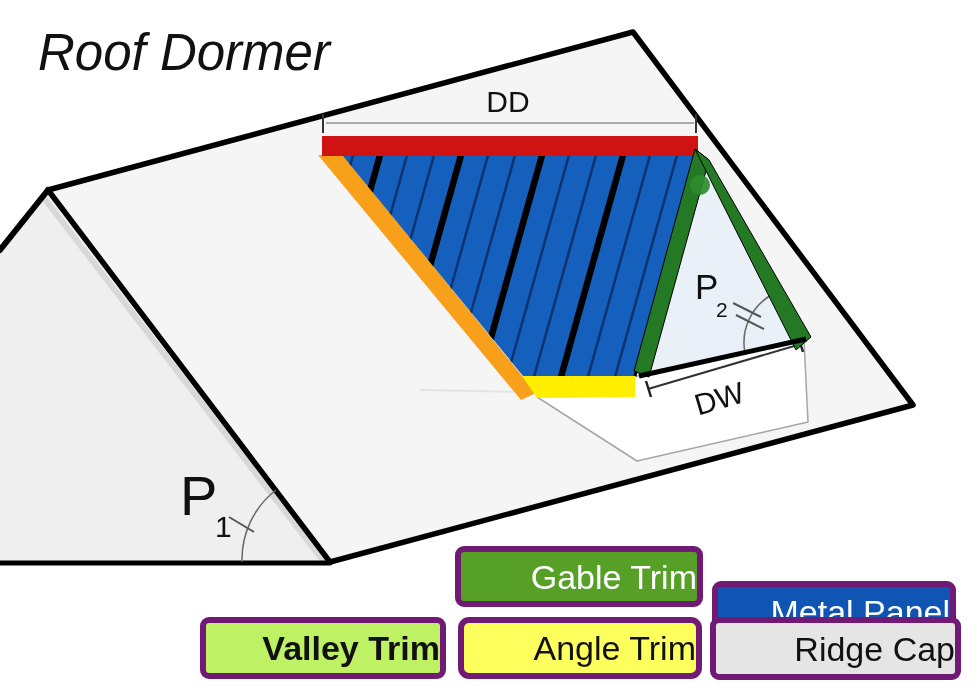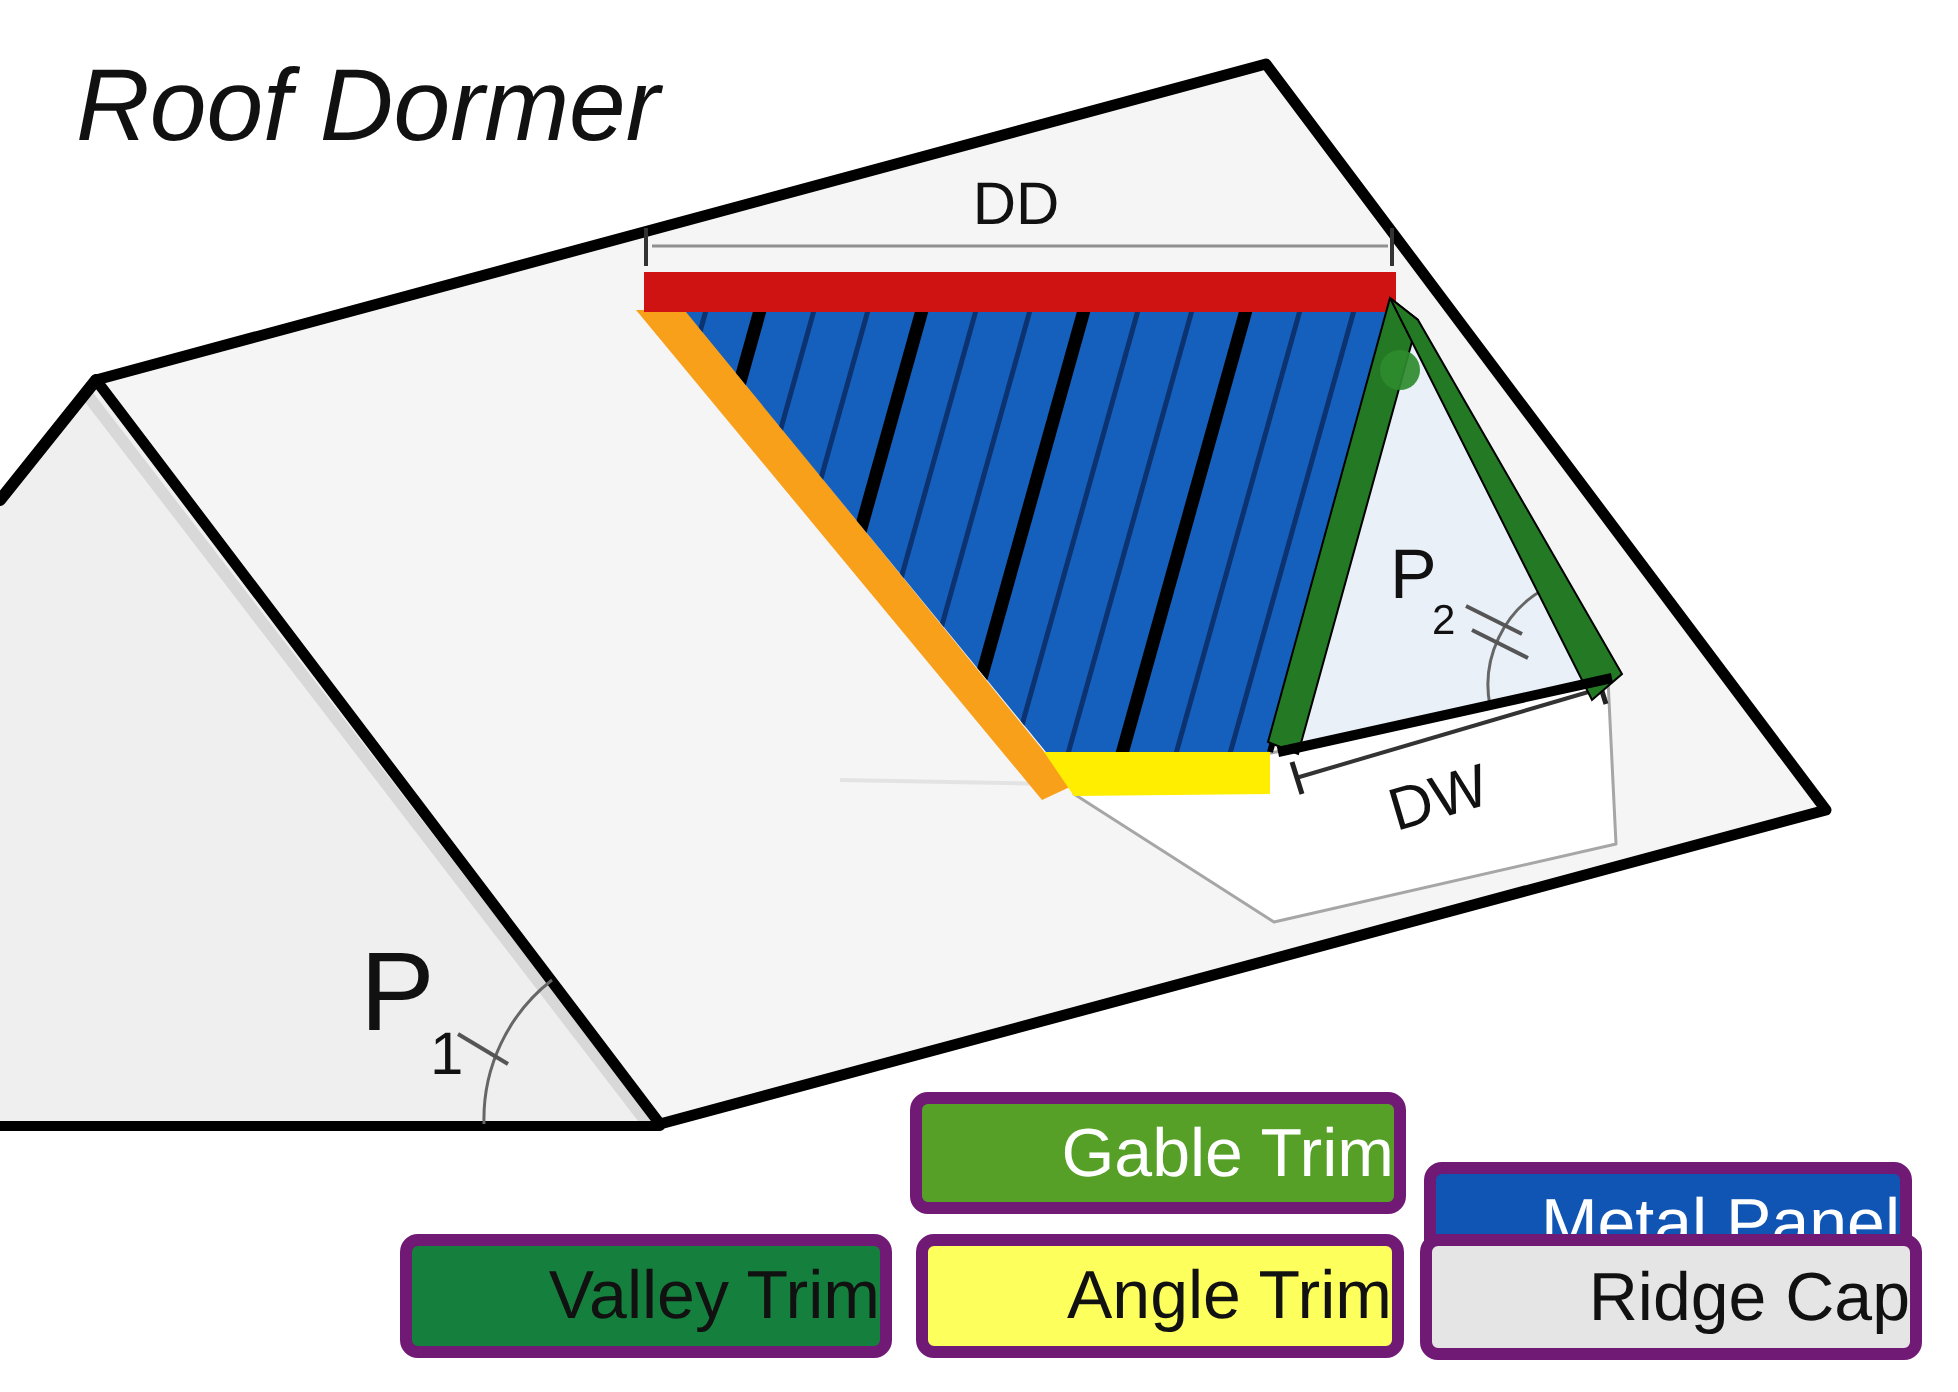--- a/index.html
+++ b/index.html
@@ -10,21 +10,21 @@
   #diagram-svg{position:absolute;left:0;top:0;}
   svg text{font-family:"Liberation Sans",sans-serif;fill:#111;}
   .legend-box{
     position:absolute;display:flex;align-items:center;justify-content:flex-end;
     border:6px solid #701a75;border-radius:9px;box-sizing:border-box;
     font-size:34px;line-height:1;white-space:nowrap;
   }
   .lg-gable {left:455px;top:546px;width:248px;height:61px;}
   .lg-metal {left:712px;top:545px;width:244px;height:62px;margin-top:36px;}
   .lg-valley{left:200px;top:617px;width:246px;height:62px;}
-  .lg-angle {left:458px;top:617px;width:244px;height:62px;}
+  .lg-angle {left:458px;top:617px;width:244px;height:62px;border-radius:11px;}
   .lg-ridge {left:710px;top:617px;width:251px;height:63px;}
 </style>
 </head>
 <body>
 
 <div id="stage">
 
   <svg id="diagram-svg" width="979" height="696" viewBox="0 0 979 696">
 
     <defs>
@@ -113,21 +113,21 @@
     <text x="38" y="70" font-size="51" font-style="italic">Roof Dormer</text>
   </svg>
 
   <div>
     <div class="legend-box lg-gable" style="background: rgb(86, 160, 39); color: rgb(255, 255, 255);">
       <span>Gable Trim</span>
     </div>
     <div class="legend-box lg-metal" style="background: rgb(17, 85, 180); color: rgb(255, 255, 255);">
       <span>Metal Panel</span>
     </div>
-    <div class="legend-box lg-valley" style="background: #15803d; color: rgb(17, 17, 17);">
+    <div class="legend-box lg-valley" style="background: #bef264; color: rgb(17, 17, 17); font-weight: bold;">
       <span>Valley Trim</span>
     </div>
     <div class="legend-box lg-angle" style="background: rgb(252, 255, 92); color: rgb(17, 17, 17);">
       <span>Angle Trim</span>
     </div>
     <div class="legend-box lg-ridge" style="background: #e5e5e5; color: rgb(17, 17, 17);">
       <span>Ridge Cap</span>
     </div>
   </div>
 

